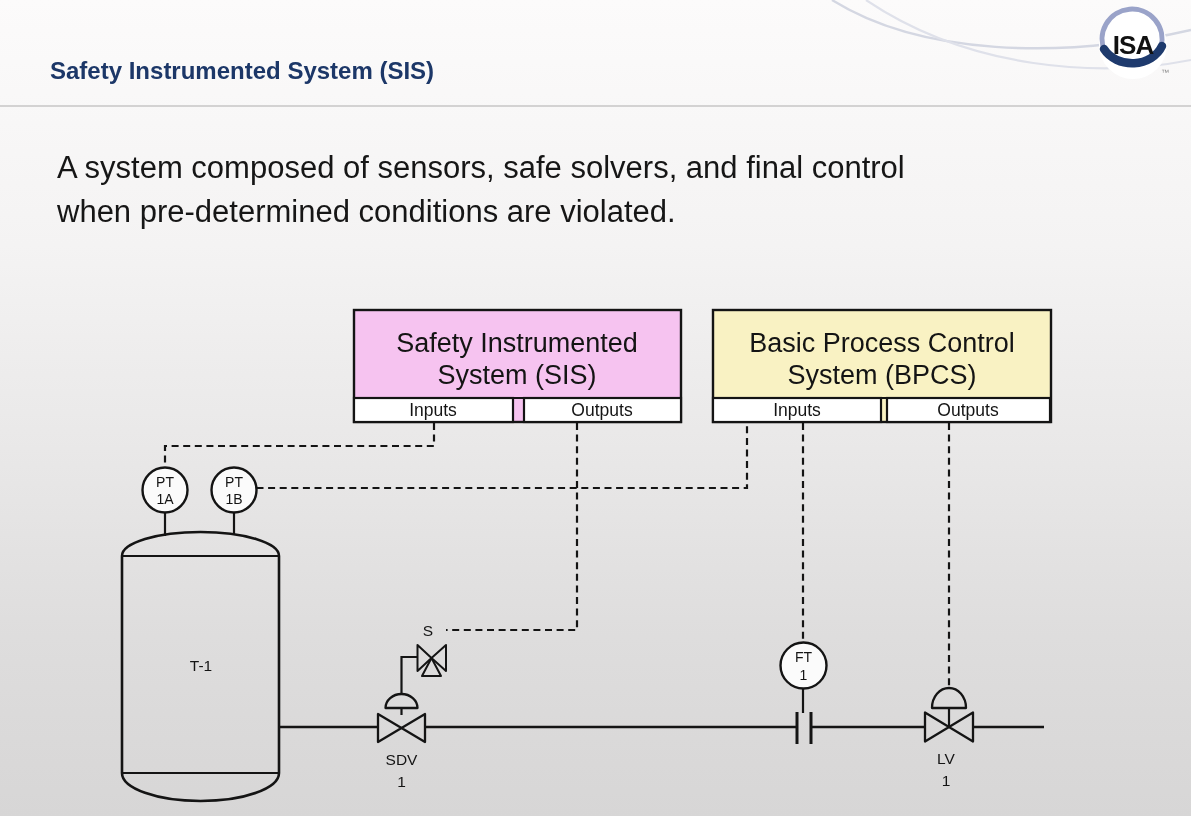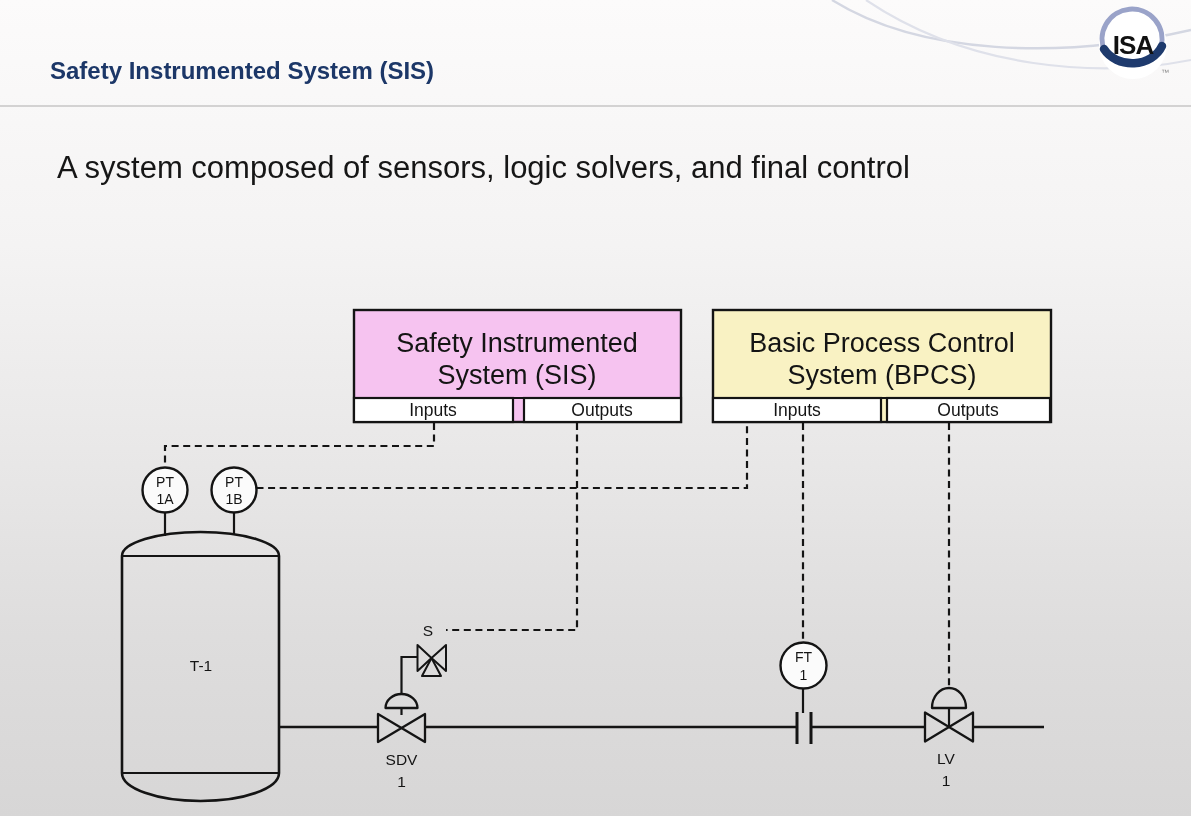--- a/index.html
+++ b/index.html
@@ -42,21 +42,22 @@
 
   <svg class="decor-svg" width="1191" height="120" viewBox="0 0 1191 120">
     <path d="M832,0 C920,55 1060,60 1191,30" stroke="#d4d7e2" stroke-width="2.4" fill="none"></path>
     <path d="M866,0 C970,70 1100,78 1191,60" stroke="#dfe1ea" stroke-width="2.2" fill="none"></path>
   </svg>
 
   <h1 class="page-title">Safety Instrumented System (SIS)</h1>
   <div class="title-divider"></div>
 
   <div class="body-text">
-    <div>A system composed of sensors, logic solvers, and final control</div>
+    <div>A system composed of sensors, safe solvers, and final control</div>
+    <div>when pre-determined conditions are violated.</div>
   </div>
 
   <div class="logo">
     <svg width="80" height="80" viewBox="0 0 80 80">
       <circle cx="40" cy="40" r="34" fill="#ffffff"></circle>
       <path d="M12,47 A30,30 0 1 1 68,42" stroke="#9aa3c9" stroke-width="5" fill="none" stroke-linecap="round"></path>
       <path d="M11,44 A32,27 0 0 0 69,41" stroke="#1e3a6d" stroke-width="8.5" fill="none" stroke-linecap="round"></path>
       <text class="logo-text" x="40" y="49">ISA</text>
       <text class="logo-tm" x="68" y="70">™</text>
     </svg>

